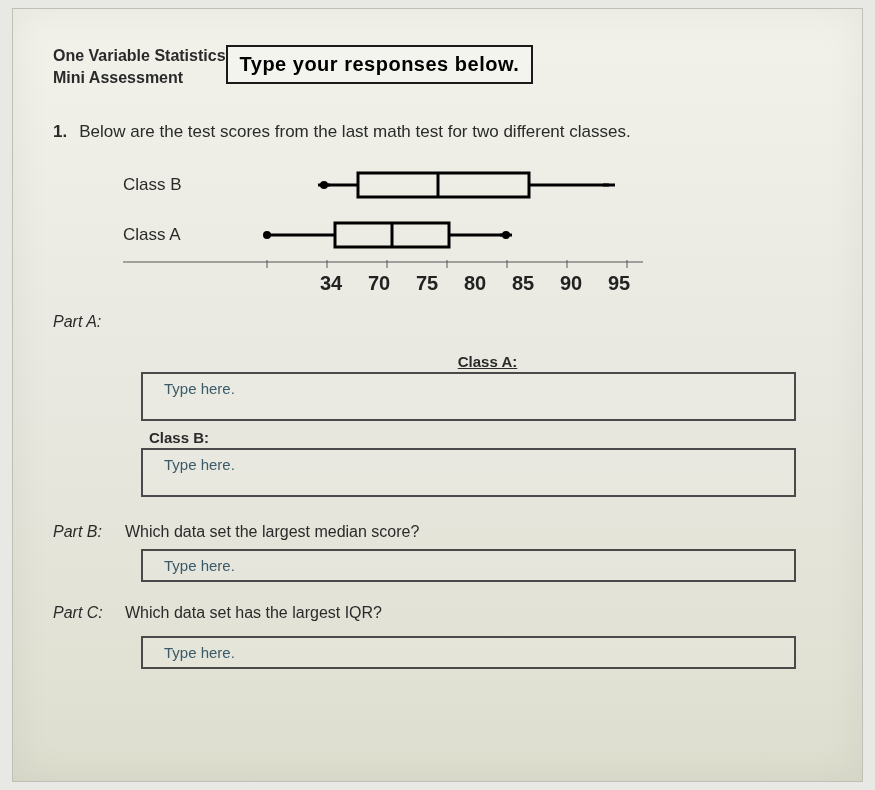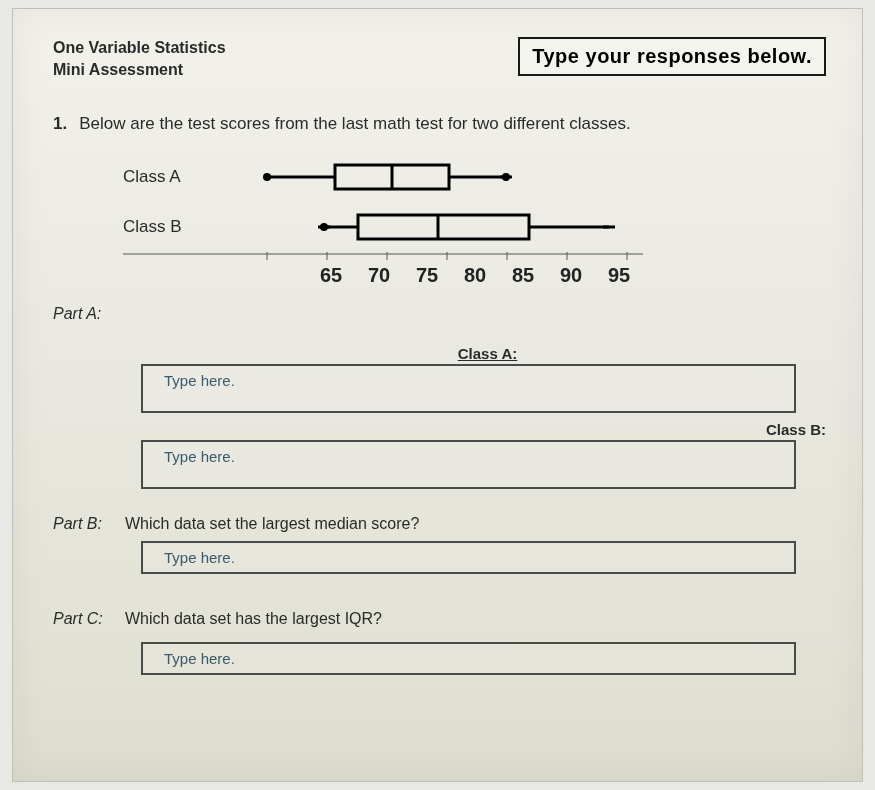--- a/index.html
+++ b/index.html
@@ -16,22 +16,23 @@
     background: linear-gradient(180deg, #f2f2eb 0%, #e8e8e0 50%, #dedecf 100%);
     margin: 8px 12px;
     padding: 28px 36px 20px 40px;
     height: 774px;
     border: 1px solid #c0c0b8;
     box-shadow: inset 0 0 40px rgba(0,0,0,0.06);
     position: relative;
   }
   .hdr-row {
     display: flex;
-    justify-content: space-between;
+    justify-content: flex-start;
     align-items: flex-start;
+    margin-top: 8px;
   }
   .hdr-left {
     font-size: 16px;
     line-height: 1.35;
     color: #2a2a2a;
     font-weight: 700;
   }
   .hdr-box {
     border: 2px solid #1a1a1a;
     padding: 6px 12px;
@@ -87,21 +88,20 @@
     color:#2a2a2a;
     font-weight:700;
     text-decoration: underline;
     text-align: center;
   }
   .sub-label2 {
     margin: 8px 0 0 96px;
     font-size:15px;
     color:#2a2a2a;
     font-weight:700;
-    text-align:right;
   }
   .input-box {
     margin: 2px 30px 0 88px;
     border: 2px solid #4a4a4a;
     padding: 6px 8px 22px 21px;
     font-size:15px;
     color:#3a5a6a;
     background: rgba(255,255,255,0.1);
   }
   .input-box.short { padding-bottom: 6px; }
@@ -120,61 +120,61 @@
     <div class="hdr-box">Type  your responses below.</div>
   </div>
 
   <div class="q-row">
     <span class="q-num">1.</span>
     <span>Below are the test scores from the last math test for two different classes.</span>
   </div>
 
   <div class="plot-wrap">
     <div class="plot-label-row">
+      <div class="plot-label">Class B</div>
+      <div class="plot-svg-cell">
+        <svg width="410" height="40" viewBox="0 0 410 40">
+
+          <line x1="91" y1="20" x2="125" y2="20" stroke="#000" stroke-width="3"></line>
+          <line x1="296" y1="20" x2="376" y2="20" stroke="#000" stroke-width="3"></line>
+          <rect x="125" y="8" width="171" height="24" fill="none" stroke="#000" stroke-width="3"></rect>
+          <line x1="205" y1="8" x2="205" y2="32" stroke="#000" stroke-width="3"></line>
+          <circle cx="91" cy="20" r="4" fill="#000"></circle>
+          <line x1="85" y1="20" x2="97" y2="20" stroke="#000" stroke-width="3"></line>
+          <line x1="370" y1="20" x2="382" y2="20" stroke="#000" stroke-width="3"></line>
+        </svg>
+      </div>
+    </div>
+    <div class="plot-label-row">
       <div class="plot-label">Class A</div>
       <div class="plot-svg-cell">
         <svg width="410" height="40" viewBox="0 0 410 40">
 
           <line x1="34" y1="20" x2="102" y2="20" stroke="#000" stroke-width="3"></line>
           <line x1="216" y1="20" x2="273" y2="20" stroke="#000" stroke-width="3"></line>
           <rect x="102" y="8" width="114" height="24" fill="none" stroke="#000" stroke-width="3"></rect>
           <line x1="159" y1="8" x2="159" y2="32" stroke="#000" stroke-width="3"></line>
           <circle cx="34" cy="20" r="4" fill="#000"></circle>
           <circle cx="273" cy="20" r="4" fill="#000"></circle>
           <line x1="267" y1="20" x2="279" y2="20" stroke="#000" stroke-width="3"></line>
-        </svg>
-      </div>
-    </div>
-    <div class="plot-label-row">
-      <div class="plot-label">Class B</div>
-      <div class="plot-svg-cell">
-        <svg width="410" height="40" viewBox="0 0 410 40">
-
-          <line x1="91" y1="20" x2="125" y2="20" stroke="#000" stroke-width="3"></line>
-          <line x1="296" y1="20" x2="376" y2="20" stroke="#000" stroke-width="3"></line>
-          <rect x="125" y="8" width="171" height="24" fill="none" stroke="#000" stroke-width="3"></rect>
-          <line x1="205" y1="8" x2="205" y2="32" stroke="#000" stroke-width="3"></line>
-          <circle cx="91" cy="20" r="4" fill="#000"></circle>
-          <line x1="85" y1="20" x2="97" y2="20" stroke="#000" stroke-width="3"></line>
-          <line x1="370" y1="20" x2="382" y2="20" stroke="#000" stroke-width="3"></line>
         </svg>
       </div>
     </div>
     <svg width="520" height="12" viewBox="0 0 520 12">
       <line x1="0" y1="2" x2="520" y2="2" stroke="#555" stroke-width="1"></line>
       <line x1="144" y1="0" x2="144" y2="8" stroke="#555"></line>
       <line x1="204" y1="0" x2="204" y2="8" stroke="#555"></line>
       <line x1="264" y1="0" x2="264" y2="8" stroke="#555"></line>
       <line x1="324" y1="0" x2="324" y2="8" stroke="#555"></line>
       <line x1="384" y1="0" x2="384" y2="8" stroke="#555"></line>
       <line x1="444" y1="0" x2="444" y2="8" stroke="#555"></line>
       <line x1="504" y1="0" x2="504" y2="8" stroke="#555"></line>
     </svg>
     <div style="display:flex; margin-left:114px;">
-      <div class="tick">65</div>
+      <div class="tick">34</div>
       <div class="tick">70</div>
       <div class="tick">75</div>
       <div class="tick">80</div>
       <div class="tick">85</div>
       <div class="tick">90</div>
       <div class="tick">95</div>
     </div>
   </div>
 
   <div class="part-row">
@@ -186,19 +186,19 @@
 
   <div class="sub-label2">Class B:</div>
   <div class="input-box"><span>Type here.</span></div>
 
   <div class="part-row" style="margin-top:26px;">
     <span class="part-lbl">Part B:</span>
     <span>Which data set the largest median score?</span>
   </div>
   <div class="input-box short" style="margin-top:8px;"><span>Type here.</span></div>
 
-  <div class="part-row" style="margin-top:36px;">
+  <div class="part-row" style="margin-top:22px;">
     <span class="part-lbl">Part C:</span>
     <span>Which data set has the largest IQR?</span>
   </div>
   <div class="input-box short" style="margin-top:14px;"><span>Type here.</span></div>
 
 </div>
 
 </body></html>

